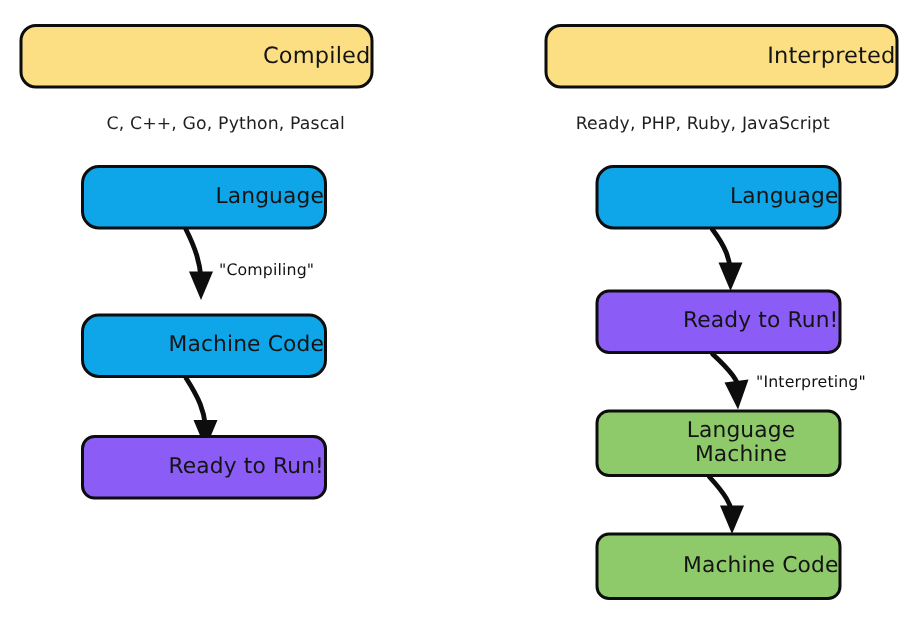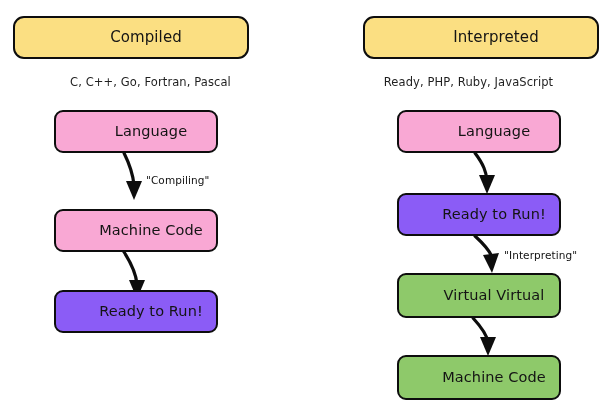--- a/index.html
+++ b/index.html
@@ -30,34 +30,34 @@
   #col-compiled { left: 0; }
   #col-interpreted { left: 318px; }
 
   .node {
     position: absolute;
     box-sizing: border-box;
     border: 2.5px solid #0d0d0d;
     border-radius: 9px;
     display: flex;
     align-items: center;
-    justify-content: center;
+    justify-content: flex-end;
     text-align: center;
     font-size: 14.5px;
     letter-spacing: 0.1px;
     line-height: 1.1;
     color: #141414;
     padding-left: 30px;
   }
   .node.header {
     border-radius: 11px;
     font-size: 15px;
   }
   .fill-yellow   { background: #fbdf82; }
-  .fill-orange   { background: #f9a8d4; }
+  .fill-orange   { background: #0ea5e9; border-radius: 12px; }
   .fill-green-lt { background: #8b5cf6; }
   .fill-green-dk { background: #8ec96a; }
 
   .subtitle {
     position: absolute;
     width: 100%;
     text-align: center;
     font-size: 11.5px;
     color: #1f1f1f;
     letter-spacing: 0.1px;
@@ -97,21 +97,21 @@
       <polygon class="arrow-head" points="134,200 126,181 142,181"></polygon>
 
       <path class="arrow-path" d="M 124 252 C 133 266, 136 274, 137 284"></path>
       <polygon class="arrow-head" points="137,299 129,280 145,280"></polygon>
     </svg>
 
     <div class="node header fill-yellow" style="left:13px; top:16px; width:236px; height:43px;">
       <span>Compiled</span>
     </div>
 
-    <div class="subtitle" style="top:75px;">C, C++, Go, Fortran, Pascal</div>
+    <div class="subtitle" style="top:75px;">C, C++, Go, Python, Pascal</div>
 
     <div class="node fill-orange" style="left:54px; top:110px; width:164px; height:43px;">
       <span>Language</span>
     </div>
 
     <div class="edge-label" style="left:146px; top:174px;">"Compiling"</div>
 
     <div class="node fill-orange" style="left:54px; top:209px; width:164px; height:43px;">
       <span>Machine Code</span>
     </div>
@@ -145,21 +145,21 @@
       <span>Language</span>
     </div>
 
     <div class="node fill-green-lt" style="left:79px; top:193px; width:164px; height:43px;">
       <span>Ready to Run!</span>
     </div>
 
     <div class="edge-label" style="left:186px; top:249px;">"Interpreting"</div>
 
     <div class="node fill-green-dk" style="left:79px; top:273px; width:164px; height:45px;">
-      <span>Virtual Virtual</span>
+      <span>Language Machine</span>
     </div>
 
     <div class="node fill-green-dk" style="left:79px; top:355px; width:164px; height:45px;">
       <span>Machine Code</span>
     </div>
   </div>
 
 </div>
 
 </body></html>

